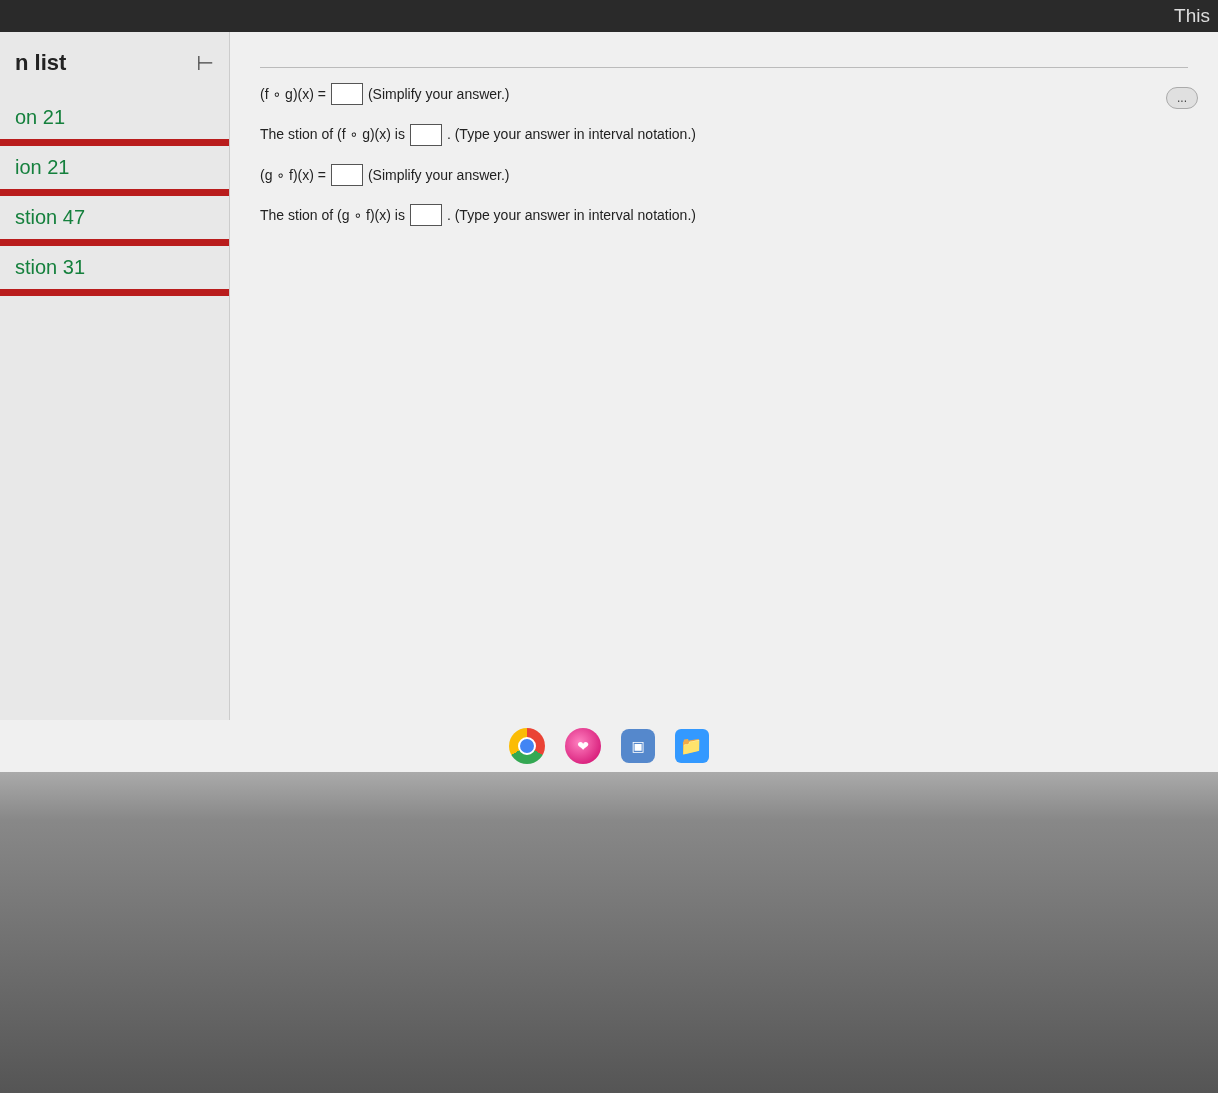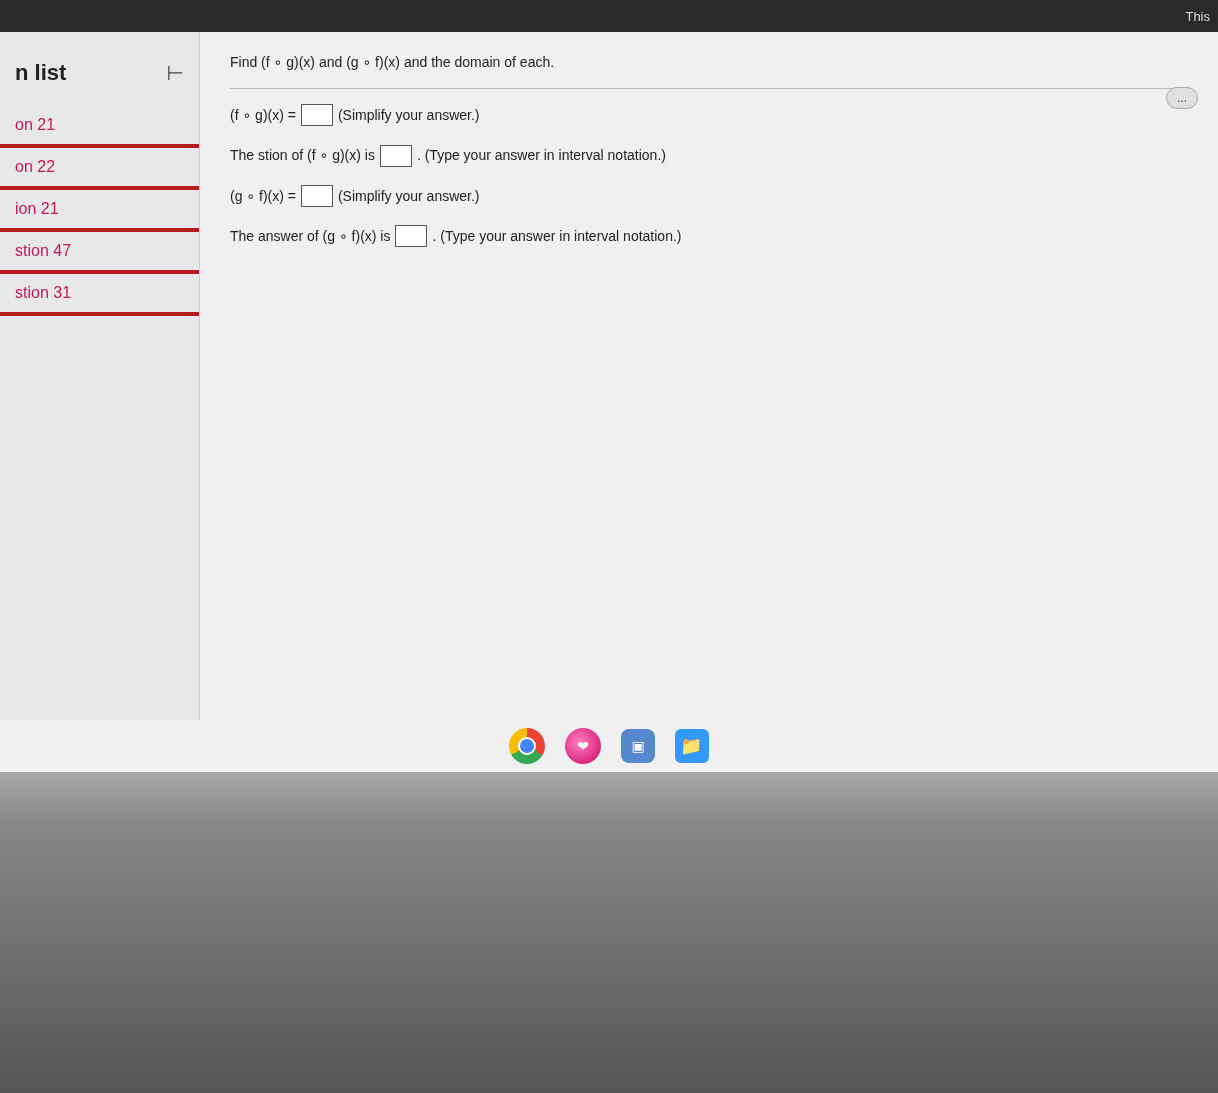--- a/index.html
+++ b/index.html
@@ -23,40 +23,40 @@
       justify-content: flex-end;
       padding-right: 8px;
       position: absolute;
       top: 0;
       left: 0;
       z-index: 10;
     }
 
     .top-bar-text {
       color: #ddd;
-      font-size: 13px;
+      font-size: 19px;
     }
 
     
     .screen-area {
       position: absolute;
       top: 32px;
       left: 0;
       width: 1218px;
       height: 720px;
       background: #d0d0d0;
       display: flex;
     }
 
     
     .sidebar {
-      width: 200px;
+      width: 230px;
       background: #e8e8e8;
       border-right: 1px solid #ccc;
-      padding-top: 18px;
+      padding-top: 8px;
       flex-shrink: 0;
     }
 
     .sidebar-header {
       display: flex;
       align-items: center;
       justify-content: space-between;
       padding: 10px 15px;
       margin-bottom: 10px;
     }
@@ -68,24 +68,24 @@
     }
 
     .sidebar-back-icon {
       font-size: 20px;
       color: #444;
       cursor: pointer;
     }
 
     .sidebar-item {
       padding: 10px 15px;
-      color: #be185d;
-      font-size: 16px;
+      color: #15803d;
+      font-size: 20px;
       cursor: pointer;
-      border-bottom: 4px solid #b91c1c;
+      border-bottom: 7px solid #b91c1c;
     }
 
     
     .main-content {
       flex: 1;
       background: #f0f0f0;
       padding: 20px 30px;
       overflow-y: auto;
       position: relative;
     }
@@ -232,35 +232,31 @@
 
   <div class="sidebar">
     <div class="sidebar-header">
       <span class="sidebar-title">n list</span>
       <span class="sidebar-back-icon">⊢</span>
     </div>
     <div class="sidebar-item">
       <span>on 21</span>
     </div>
     <div class="sidebar-item">
-      <span>on 22</span>
-    </div>
-    <div class="sidebar-item">
       <span>ion 21</span>
     </div>
     <div class="sidebar-item">
       <span>stion 47</span>
     </div>
     <div class="sidebar-item">
       <span>stion 31</span>
     </div>
   </div>
 
   <div class="main-content">
-    <div class="question-header">Find (f ∘ g)(x) and (g ∘ f)(x) and the domain of each.</div>
 
     <button class="more-btn">...</button>
 
     <hr class="divider">
 
     <div class="answer-section">
 
       <div class="answer-row">
         <span>(f ∘ g)(x) =</span>
         <span class="answer-input"></span>
@@ -273,21 +269,21 @@
         <span>. (Type your answer in interval notation.)</span>
       </div>
 
       <div class="answer-row">
         <span>(g ∘ f)(x) =</span>
         <span class="answer-input"></span>
         <span>(Simplify your answer.)</span>
       </div>
 
       <div class="answer-row">
-        <span>The answer of (g ∘ f)(x) is</span>
+        <span>The stion of (g ∘ f)(x) is</span>
         <span class="answer-input"></span>
         <span>. (Type your answer in interval notation.)</span>
       </div>
 
     </div>
   </div>
 
 </div>
 
 <div class="taskbar">

